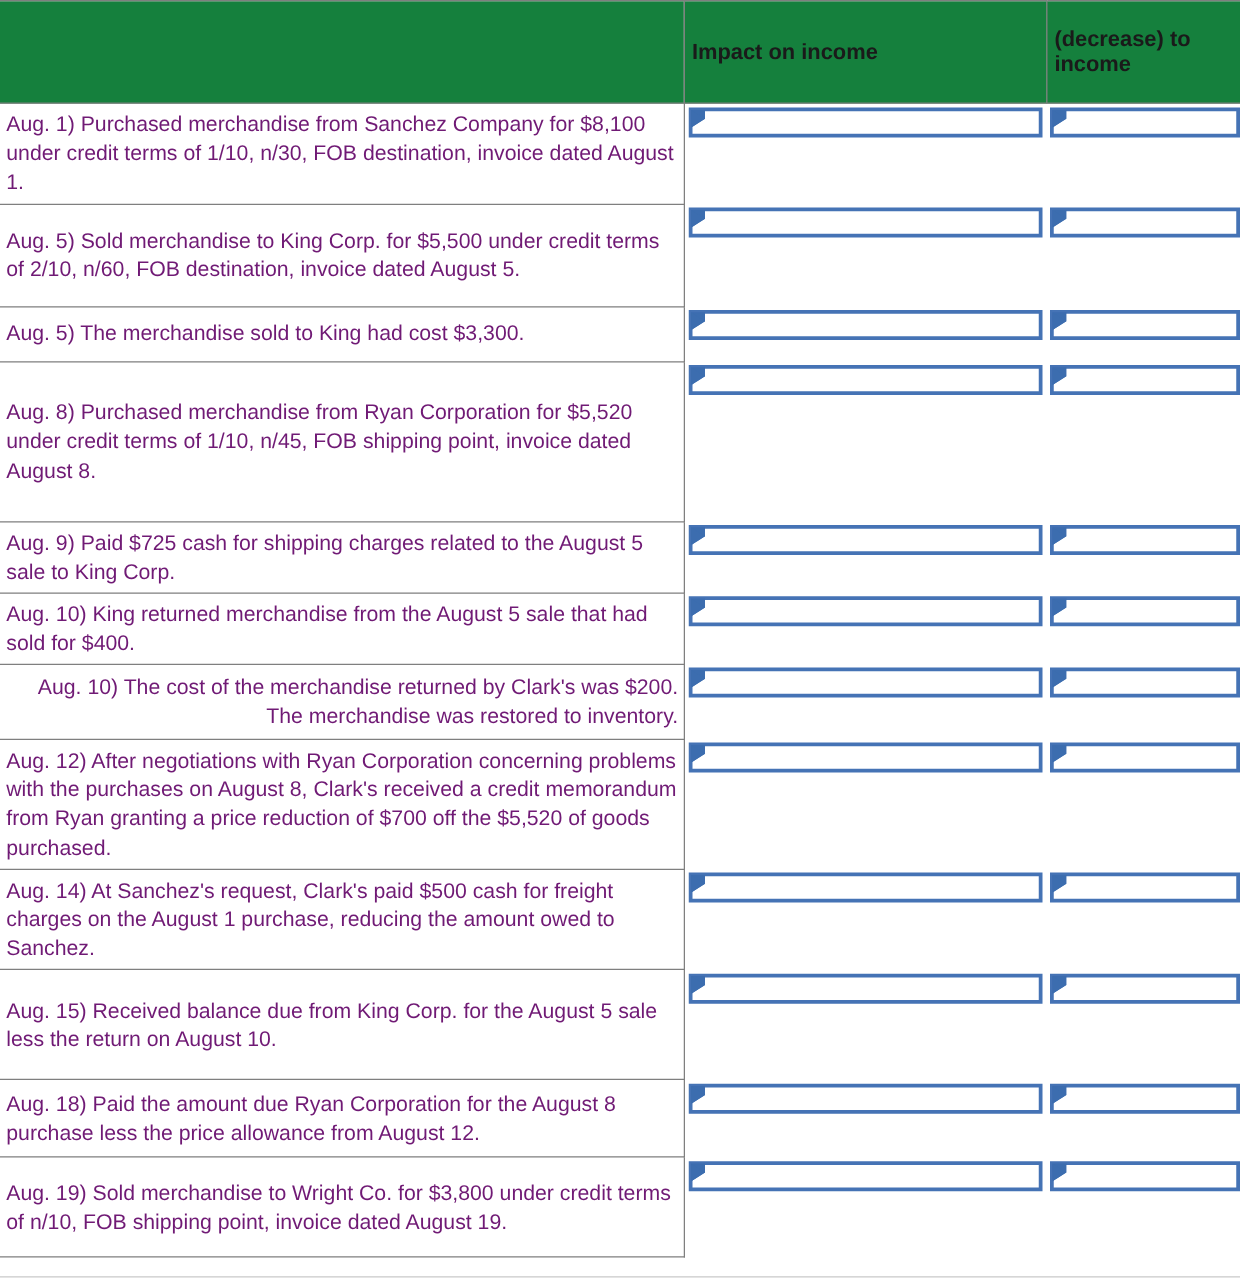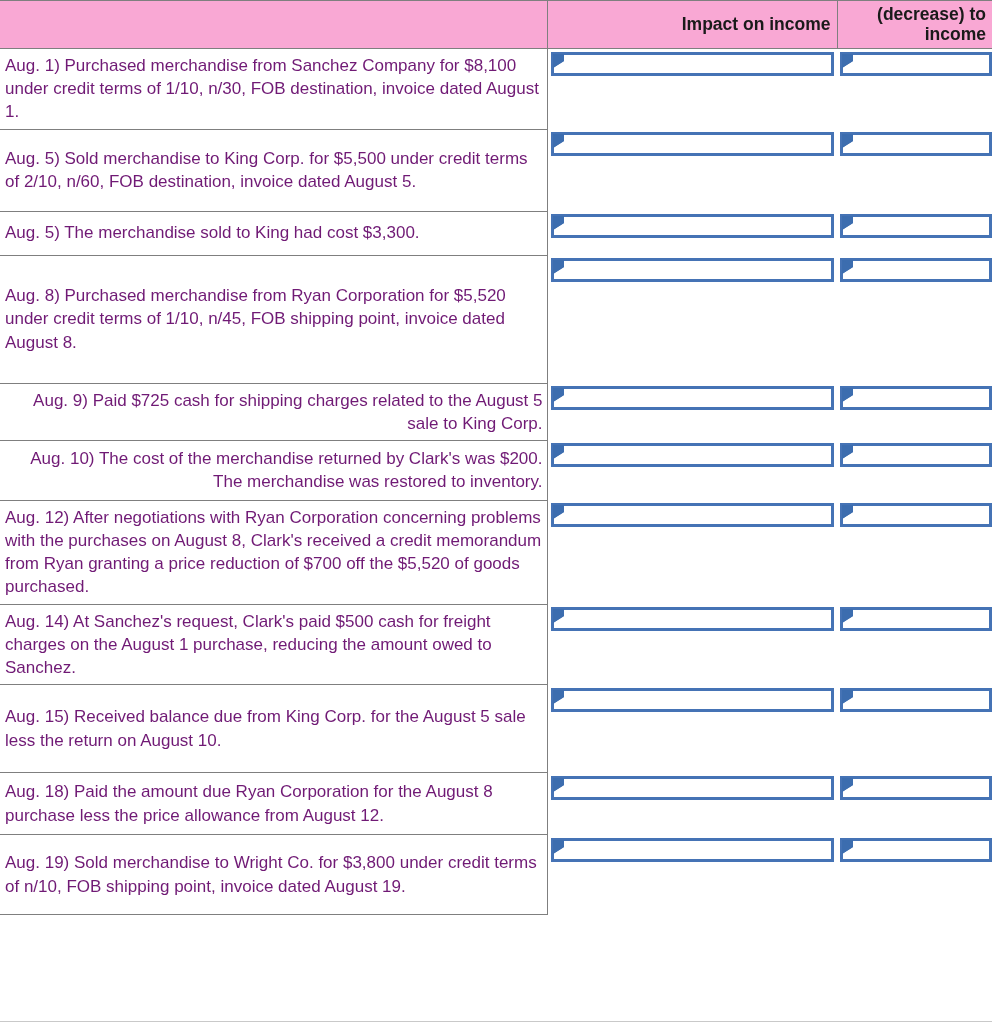--- a/index.html
+++ b/index.html
@@ -27,29 +27,29 @@
     table-layout: fixed;
     width: 992px;
   }
 
   col.c-desc  { width: 547px; }
   col.c-impact{ width: 290px; }
   col.c-decr  { width: 155px; }
 
   
   thead th {
-    background: #f9a8d4;
+    background: #15803d;
     border: 1px solid #7f7f7f;
     border-bottom: 1px solid #7f7f7f;
     color: #1a1a1a;
     font-size: 17.5px;
     font-weight: bold;
-    text-align: right;
+    text-align: left;
     vertical-align: middle;
-    padding: 4px 6px;
+    padding: 21px 6px;
     height: 44px;
     line-height: 1.12;
     box-sizing: border-box;
   }
   thead th.desc-head {
     border-left: none;
   }
   thead th.last-head {
     border-right: none;
   }
@@ -201,23 +201,38 @@
             <div class="inputbox">
               <span class="marker"></span>
             </div>
           </td>
           <td class="answer last">
             <div class="inputbox">
               <span class="marker"></span>
             </div>
           </td>
         </tr>
-        <tr style="height: 44px; text-align: right;">
+        <tr style="height: 44px;">
           <td class="desc">
             <span class="txt">Aug. 9)  Paid $725 cash for shipping charges related to the August 5 sale to King Corp.</span>
+          </td>
+          <td class="answer">
+            <div class="inputbox">
+              <span class="marker"></span>
+            </div>
+          </td>
+          <td class="answer last">
+            <div class="inputbox">
+              <span class="marker"></span>
+            </div>
+          </td>
+        </tr>
+        <tr style="height: 44px;">
+          <td class="desc">
+            <span class="txt">Aug. 10)  King returned merchandise from the August 5 sale that had sold for $400.</span>
           </td>
           <td class="answer">
             <div class="inputbox">
               <span class="marker"></span>
             </div>
           </td>
           <td class="answer last">
             <div class="inputbox">
               <span class="marker"></span>
             </div>

